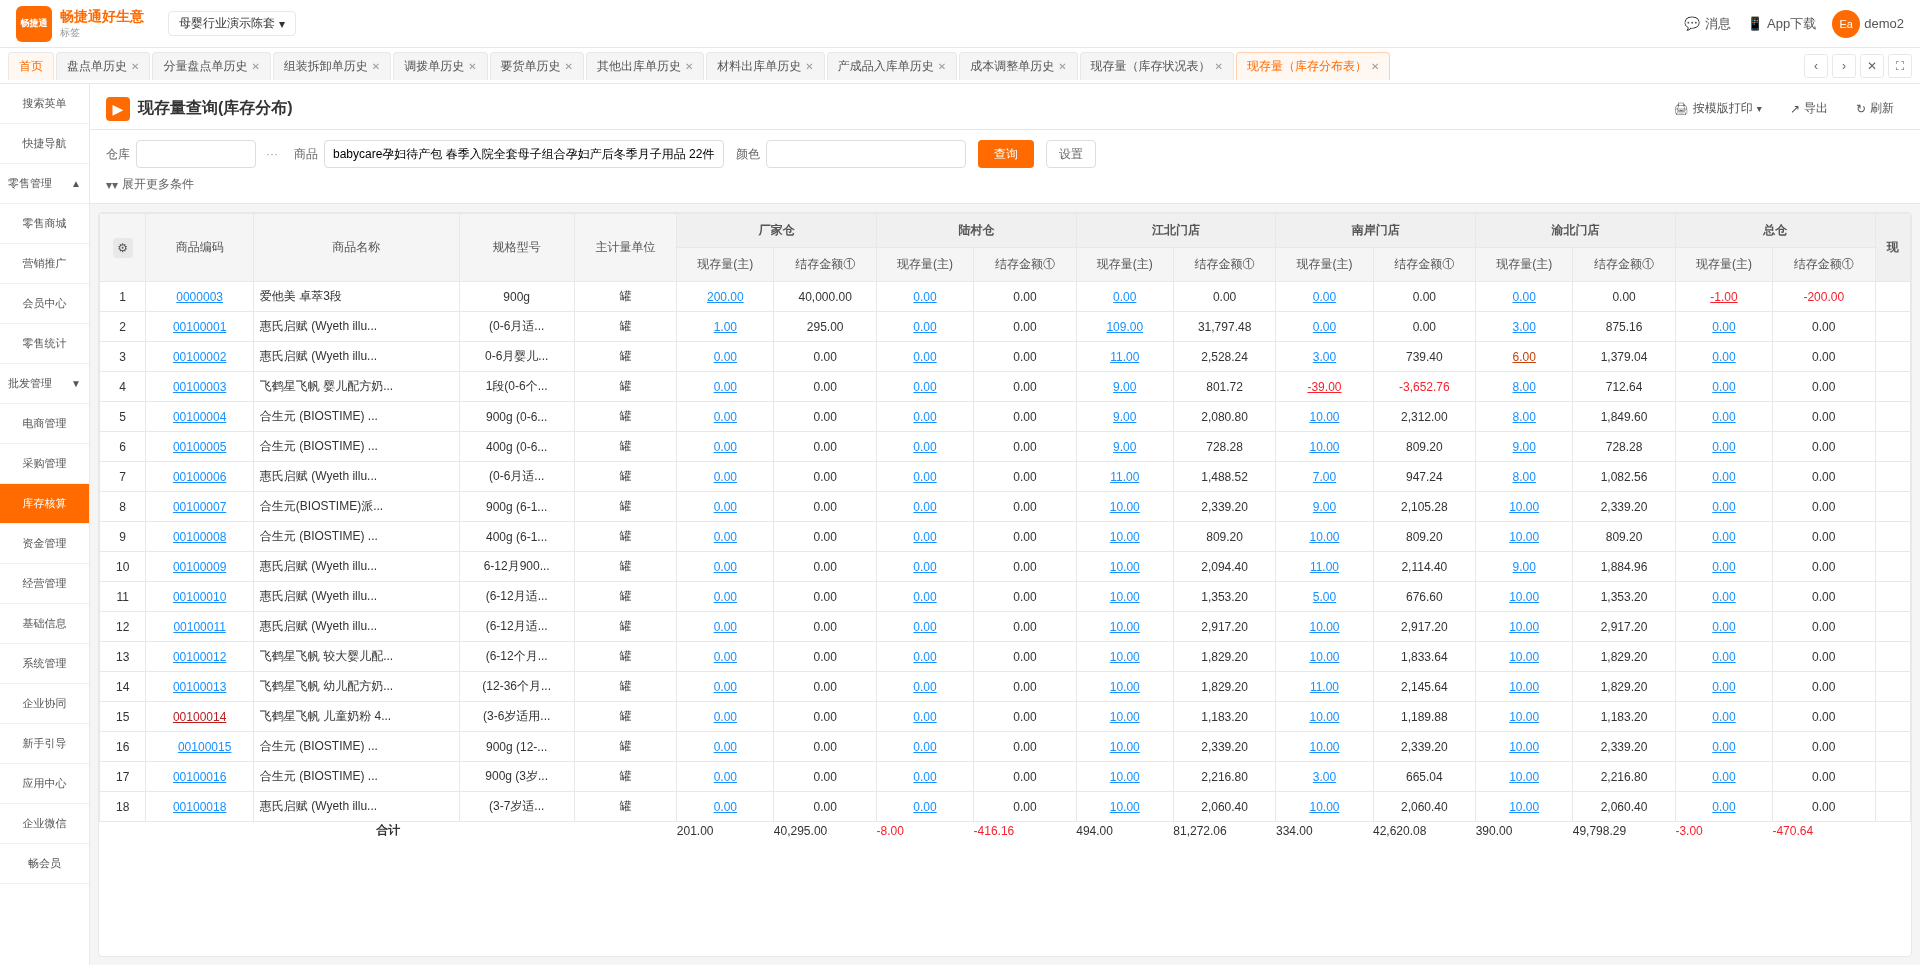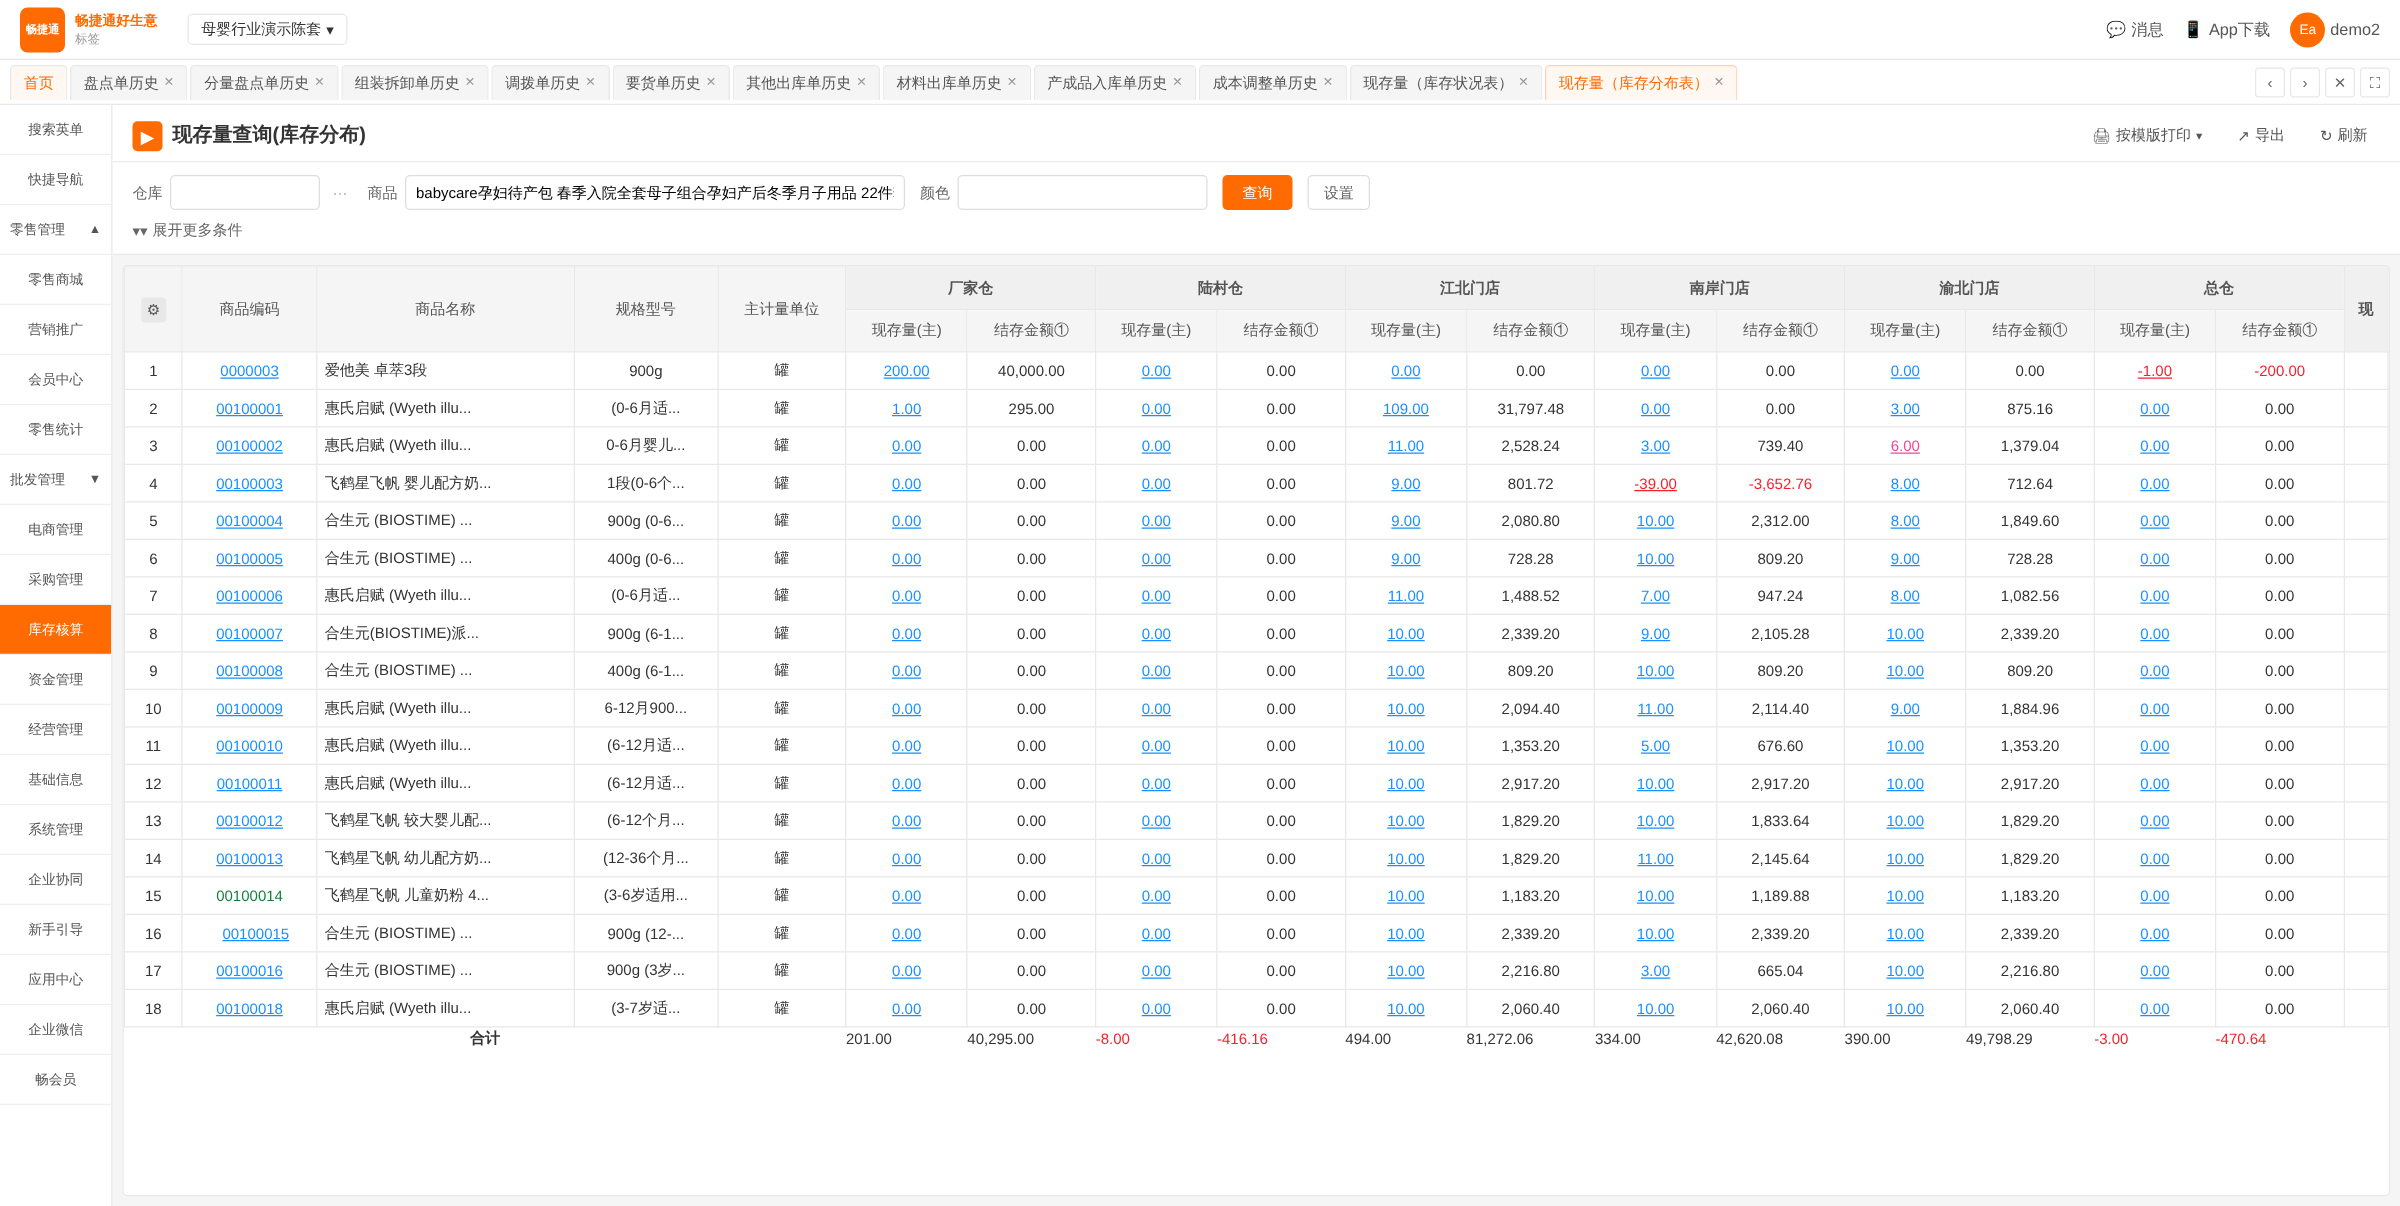--- a/index.html
+++ b/index.html
@@ -71,21 +71,21 @@
   </style>
 </head>
 <body>
 
 <div class="top-bar">
   <div class="logo-area">
     <div class="logo-icon">
       <span style="font-size:9px;">畅捷通</span>
     </div>
     <div>
-      <div style="font-size:11px; color:#ff6b00; font-weight:bold;">畅捷通好生意</div>
+      <div style="font-size:14px; color:#ff6b00; font-weight:bold;">畅捷通好生意</div>
       <div style="font-size:10px; color:#999;">标签</div>
     </div>
     <div style="display:flex;align-items:center;gap:4px;margin-left:16px;border:1px solid #e8e8e8;border-radius:4px;padding:3px 10px;cursor:pointer;">
       <span>母婴行业演示陈套</span>
       <span>▾</span>
     </div>
   </div>
   <div class="top-right">
     <div class="top-right-item">
       <span>💬</span>
@@ -282,21 +282,21 @@
     <td>0-6月婴儿...</td>
     <td>罐</td>
     <td style="color:#1890ff;cursor:pointer;text-decoration:underline;">0.00</td>
     <td>0.00</td>
     <td style="color:#1890ff;cursor:pointer;text-decoration:underline;">0.00</td>
     <td>0.00</td>
     <td style="color:#1890ff;cursor:pointer;text-decoration:underline;">11.00</td>
     <td>2,528.24</td>
     <td style="color:#1890ff;cursor:pointer;text-decoration:underline;">3.00</td>
     <td style="">739.40</td>
-    <td style="color:#ec4899;cursor:pointer;text-decoration:underline;">6.00</td>
+    <td style="color:#c2410c;cursor:pointer;text-decoration:underline;">6.00</td>
     <td>1,379.04</td>
     <td style="color:#1890ff;cursor:pointer;text-decoration:underline;">0.00</td>
     <td style="">0.00</td>
     <td></td>
   </tr>
             <tr>
     <td>4</td>
     <td style="color:#1890ff;cursor:pointer;text-decoration:underline;">00100003</td>
     <td style="text-align:left;">飞鹤星飞帆 婴儿配方奶...</td>
     <td>1段(0-6个...</td>
@@ -510,21 +510,21 @@
     <td style="color:#1890ff;cursor:pointer;text-decoration:underline;">11.00</td>
     <td style="">2,145.64</td>
     <td style="color:#1890ff;cursor:pointer;text-decoration:underline;">10.00</td>
     <td>1,829.20</td>
     <td style="color:#1890ff;cursor:pointer;text-decoration:underline;">0.00</td>
     <td style="">0.00</td>
     <td></td>
   </tr>
             <tr>
     <td>15</td>
-    <td style="color:#15803d;cursor:pointer;">00100014</td>
+    <td style="color:#b91c1c;cursor:pointer;text-decoration:underline;">00100014</td>
     <td style="text-align:left;">飞鹤星飞帆 儿童奶粉 4...</td>
     <td>(3-6岁适用...</td>
     <td>罐</td>
     <td style="color:#1890ff;cursor:pointer;text-decoration:underline;">0.00</td>
     <td>0.00</td>
     <td style="color:#1890ff;cursor:pointer;text-decoration:underline;">0.00</td>
     <td>0.00</td>
     <td style="color:#1890ff;cursor:pointer;text-decoration:underline;">10.00</td>
     <td>1,183.20</td>
     <td style="color:#1890ff;cursor:pointer;text-decoration:underline;">10.00</td>

